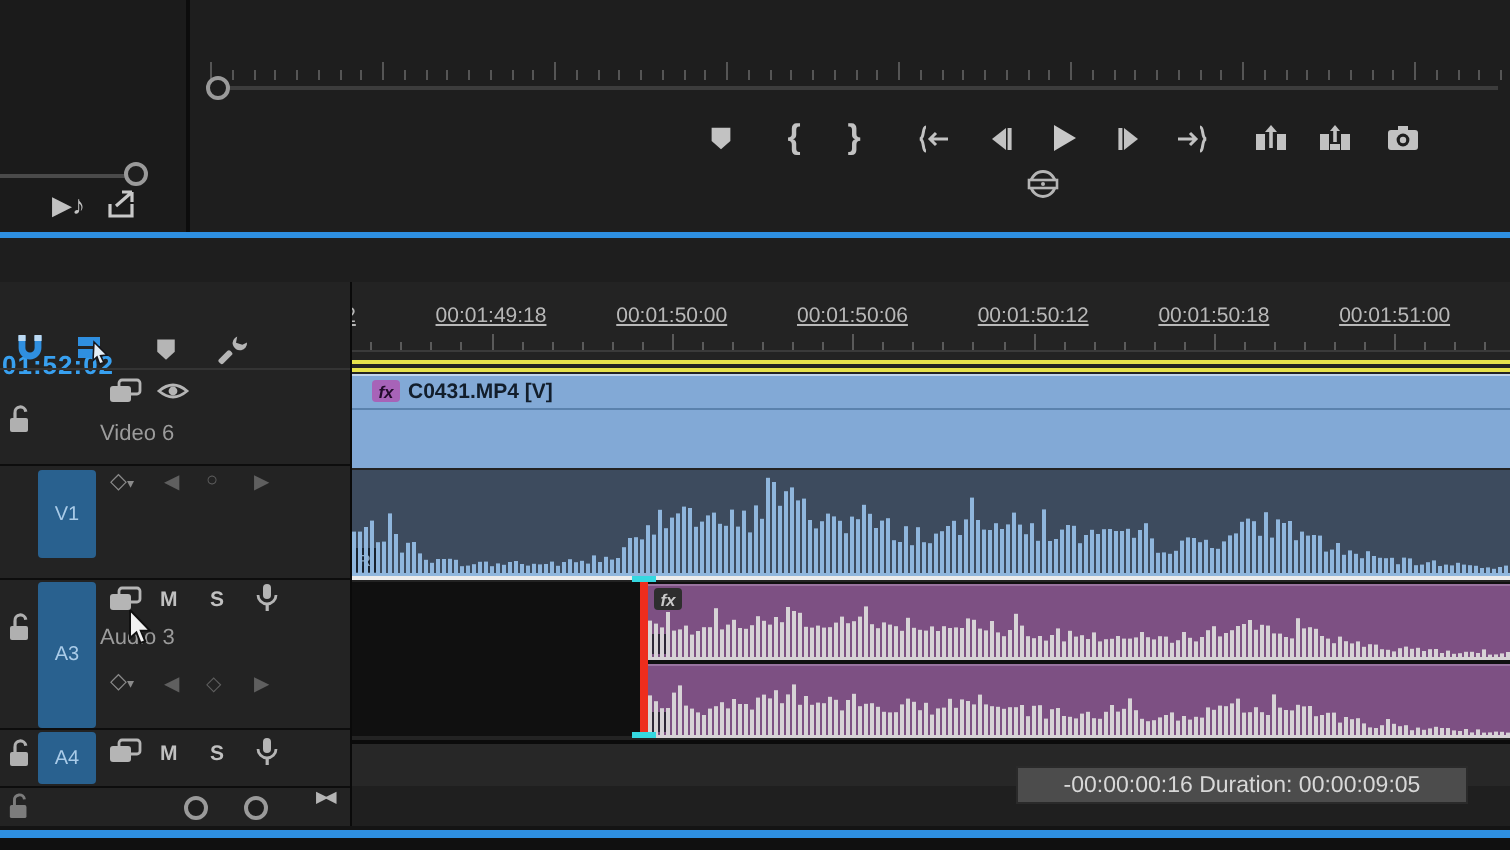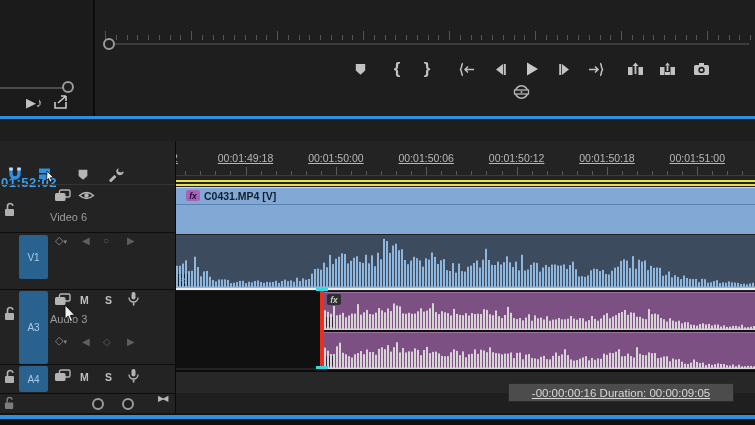--- a/index.html
+++ b/index.html
@@ -84,21 +84,21 @@
   .prow2{top:191px;height:36px;}
   .fx-audio{left:3px;background:#2e2e2e;color:#c9c9c9;}
   .chbadge{position:absolute;left:1px;bottom:3px;width:8px;height:10px;background:#20202a;opacity:.85;}
   .trim-red{left:144px;top:149px;width:4px;height:79px;background:var(--red);}
   .cyan{position:absolute;left:140px;width:12px;height:3px;background:var(--cyan);}
   .a4zone{left:0;top:229px;width:579px;height:23px;background:#272727;border-top:2px solid #0b0b0b;}
   .below-tracks{left:0;top:252px;width:579px;height:20px;background:#1f1f1f;}
 
   .tooltip{left:332px;top:242px;width:226px;height:19px;background:var(--tooltip);
       border:1px solid #2a2a2a;color:#d8d8d8;font-size:11.5px;display:flex;align-items:center;
-      justify-content:center;white-space:nowrap;z-index:30;box-sizing:border-box;text-decoration:underline;}
+      justify-content:center;white-space:nowrap;z-index:30;box-sizing:border-box;}
 
   .master-row{left:0;top:253px;width:176px;height:19px;}
   .m-knob{position:absolute;top:4px;}
   .bowtie{position:absolute;left:158px;top:0px;font-size:8px;color:#b5b5b5;letter-spacing:-2px;}
 
   .cursor{left:64px;top:164px;z-index:40;}
   .wave-svg{position:absolute;left:0;bottom:0;}
 </style>
 </head>
 <body>

